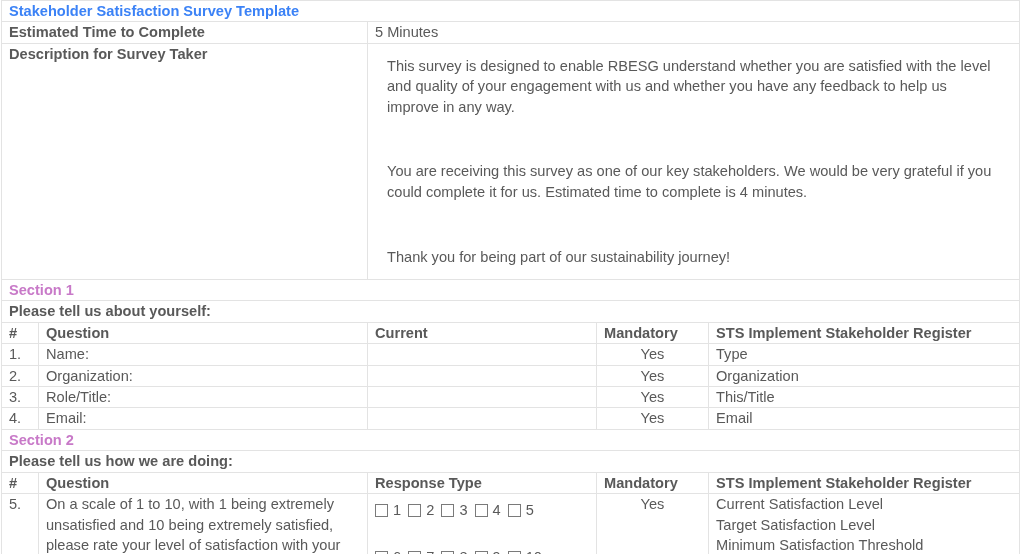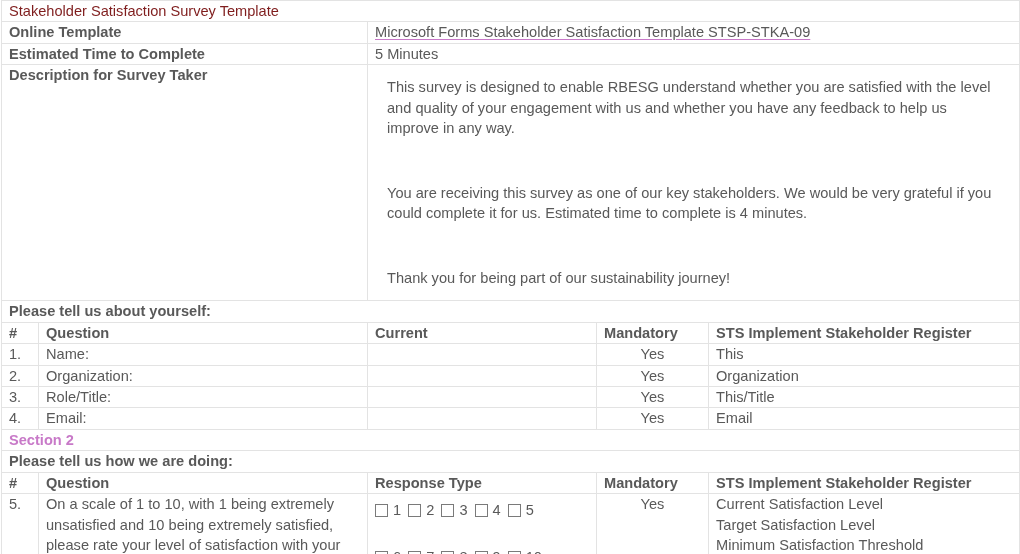--- a/index.html
+++ b/index.html
@@ -1,19 +1,19 @@
 <!DOCTYPE html>
 <html><head>
 <meta charset="utf-8">
 <style>
   html, body { margin:0; padding:0; background:#ffffff; }
   body { width:1020px; height:554px; overflow:hidden; font-family:"Liberation Sans", sans-serif; font-size:14.6px; color:#595959; }
   table { border-collapse:collapse; table-layout:fixed; width:1018px; margin-left:1px; }
   td { border:1px solid #e3e3e3; padding:0 7px; vertical-align:top; line-height:20.4px; }
-  .title { color:#7f1d1d; font-weight:normal; }
+  .title { color:#3b82f6; font-weight:bold; }
   .b { font-weight:bold; color:#595959; }
   .section { color:#c879c8; font-weight:bold; }
   .center { text-align:center; }
   .link { color:#595959; text-decoration:underline; text-decoration-color:#c879c8; text-underline-offset:2px; }
   .desc p { margin:12px; }
   .desc .gap { height:20.4px; }
   .cb { display:inline-block; width:13px; height:13px; border:1px solid #7a7a7a; vertical-align:-2px; margin-right:5px; box-sizing:border-box; }
   .opt { display:inline-block; margin-right:3px; }
   .scale-row { white-space:nowrap;margin-top:6px; }
   .scale-gap { height:20.4px; }
@@ -31,54 +31,53 @@
       <col style="width:329px">
       <col style="width:229px">
       <col style="width:112px">
       <col style="width:311px">
   </colgroup>
   <tbody>
       <tr>
     <td colspan="5" class="title">Stakeholder Satisfaction Survey Template</td>
   </tr>
   <tr>
-    <td colspan="2" class="b">Online Template</td>
-    <td colspan="3"><span class="link">Microsoft Forms Stakeholder Satisfaction Template STSP-STKA-09</span></td>
-  </tr>
-  <tr>
     <td colspan="2" class="b">Estimated Time to Complete</td>
     <td colspan="3">5 Minutes</td>
   </tr>
   <tr>
     <td colspan="2" class="b">Description for Survey Taker</td>
     <td colspan="3" class="desc">
       <p>This survey is designed to enable RBESG understand whether you are satisfied with the level and quality of your engagement with us and whether you have any feedback to help us improve in any way.</p>
       <div class="gap"></div>
       <p>You are receiving this survey as one of our key stakeholders. We would be very grateful if you could complete it for us. Estimated time to complete is 4 minutes.</p>
       <div class="gap"></div>
       <p>Thank you for being part of our sustainability journey!</p>
     </td>
   </tr>
 
   <tr>
+        <td colspan="5" class="section">Section 1</td>
+      </tr>
+  <tr>
         <td colspan="5" class="b">Please tell us about yourself:</td>
       </tr>
   <tr>
     <td class="b">#</td>
     <td class="b">Question</td>
     <td class="b">Current</td>
     <td class="b">Mandatory</td>
     <td class="b">STS Implement Stakeholder Register</td>
   </tr>
   <tr>
     <td>1.</td>
     <td>Name:</td>
     <td></td>
     <td class="center">Yes</td>
-    <td>This</td>
+    <td>Type</td>
   </tr>
   <tr>
     <td>2.</td>
     <td>Organization:</td>
     <td></td>
     <td class="center">Yes</td>
     <td>Organization</td>
   </tr>
   <tr>
     <td>3.</td>

